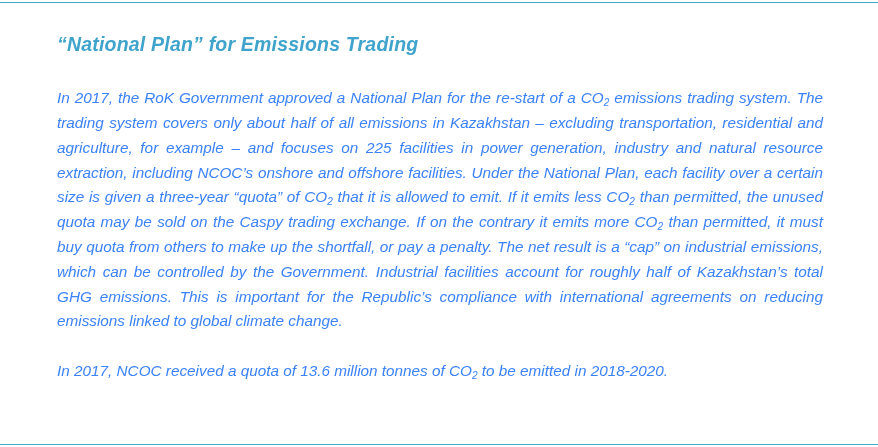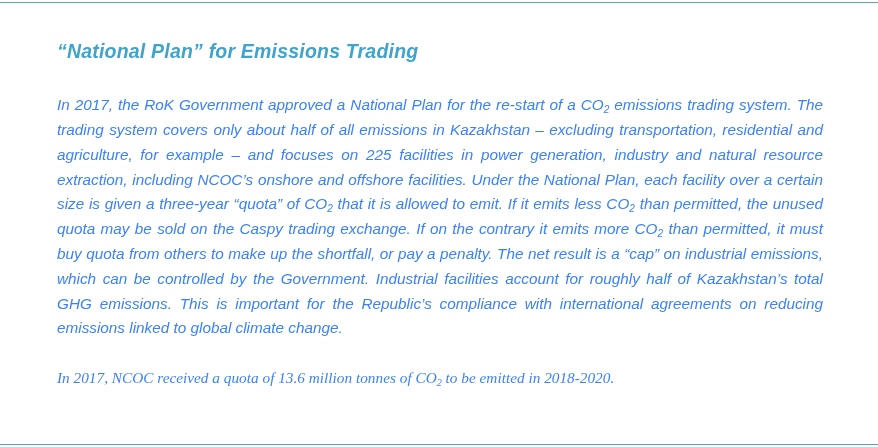--- a/index.html
+++ b/index.html
@@ -24,21 +24,21 @@
     left: 0;
     width: 878px;
     height: 1px;
     background: #4aa8cd;
   }
   .rule-top { top: 2px; }
   .rule-bottom { top: 444px; }
   .content {
     position: absolute;
     left: 57px;
-    top: 40px;
+    top: 33px;
     width: 766px;
   }
   .doc-title {
     color: #3fa3cc;
     font-size: 19.5px;
     font-style: italic;
     font-weight: bold;
     letter-spacing: 0.2px;
     margin: 0 0 30px 0;
     line-height: 1.2;
@@ -50,21 +50,20 @@
     line-height: 1.62;
     margin: 0;
     text-align: justify;
     text-justify: inter-word;
   }
   .doc-para + .doc-para {
     margin-top: 25px;
   }
   .doc-para.last {
     text-align: left;
-    font-family: Liberation Serif, serif;
   }
   sub {
     font-size: 0.66em;
     vertical-align: baseline;
     position: relative;
     bottom: -0.28em;
   }
 </style>
 </head>
 <body>

